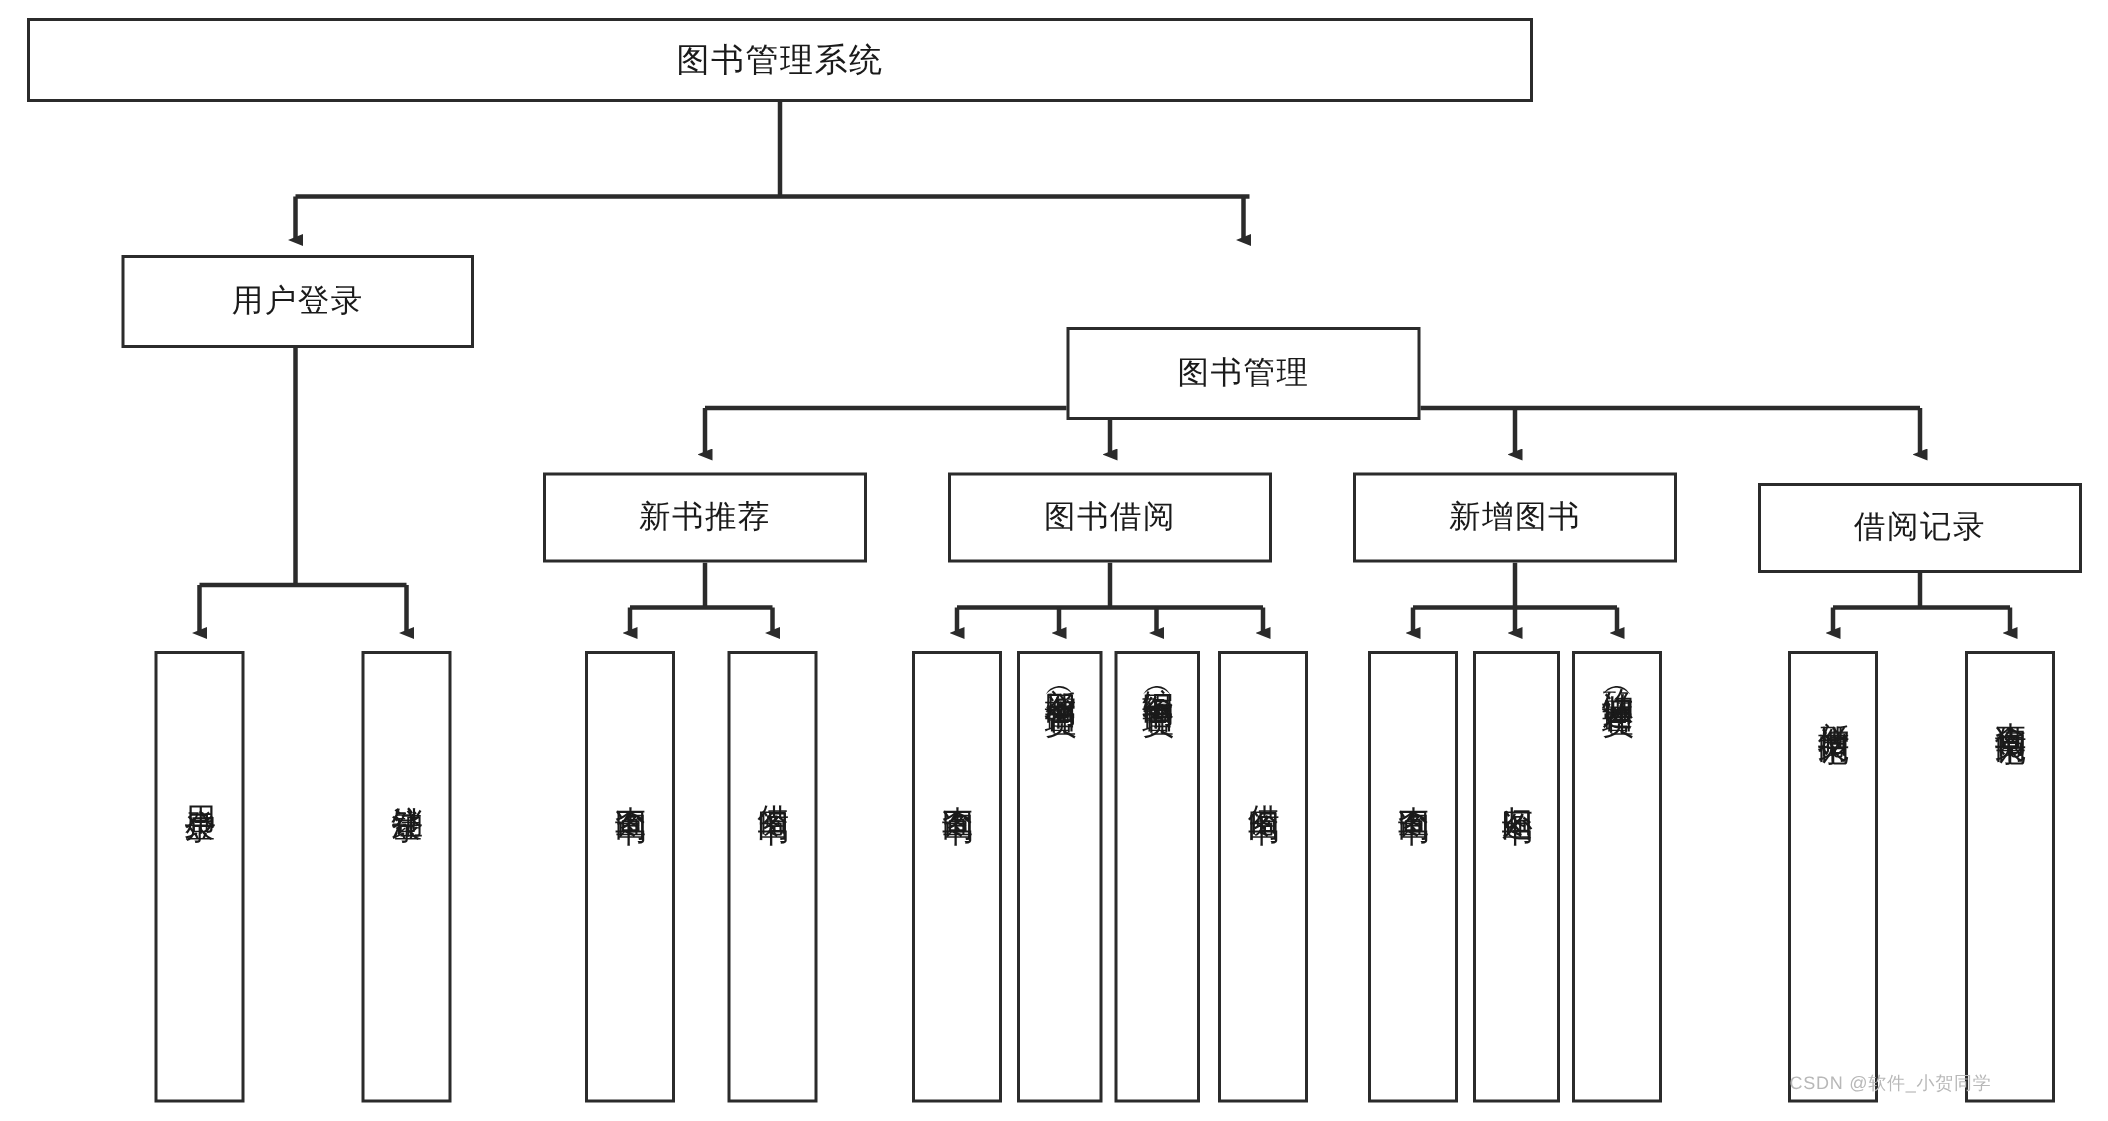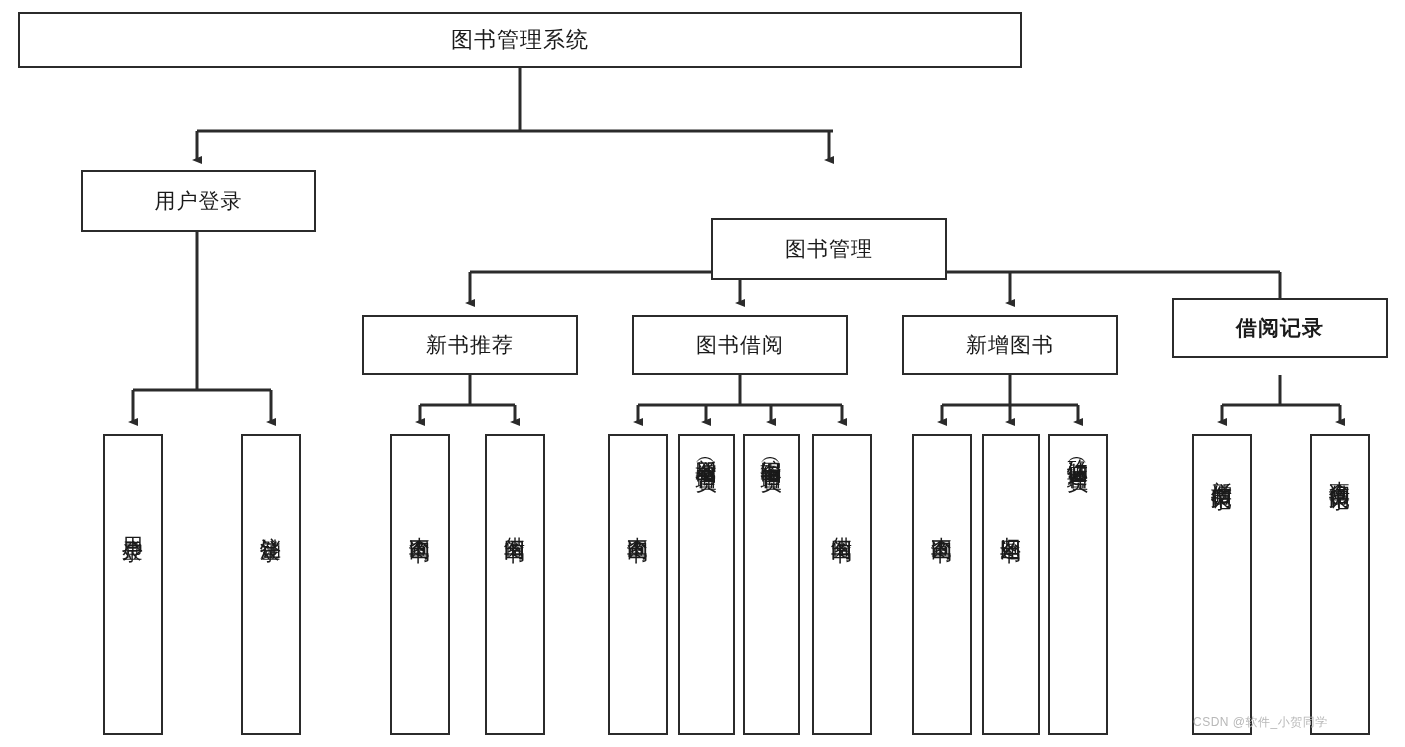--- a/index.html
+++ b/index.html
@@ -135,21 +135,21 @@
 
   <div class="node horiz" style="left:362px; top:315px; width:216px; height:60px;">
     <span class="label">新书推荐</span>
   </div>
   <div class="node horiz" style="left:632px; top:315px; width:216px; height:60px;">
     <span class="label">图书借阅</span>
   </div>
   <div class="node horiz" style="left:902px; top:315px; width:216px; height:60px;">
     <span class="label">新增图书</span>
   </div>
-  <div class="node horiz" style="left:1172px; top:298px; width:216px; height:60px;font-weight:bold;">
+  <div class="node horiz" style="left:1172px; top:322px; width:216px; height:60px;">
     <span class="label">借阅记录</span>
   </div>
 
   <div class="node vert" style="left:103px; top:434px; width:60px; height:301px; padding-top:84px;">
     <span class="label">用户登录</span>
   </div>
   <div class="node vert" style="left:241px; top:434px; width:60px; height:301px; padding-top:84px;">
     <span class="label">注销登录</span>
   </div>
 

